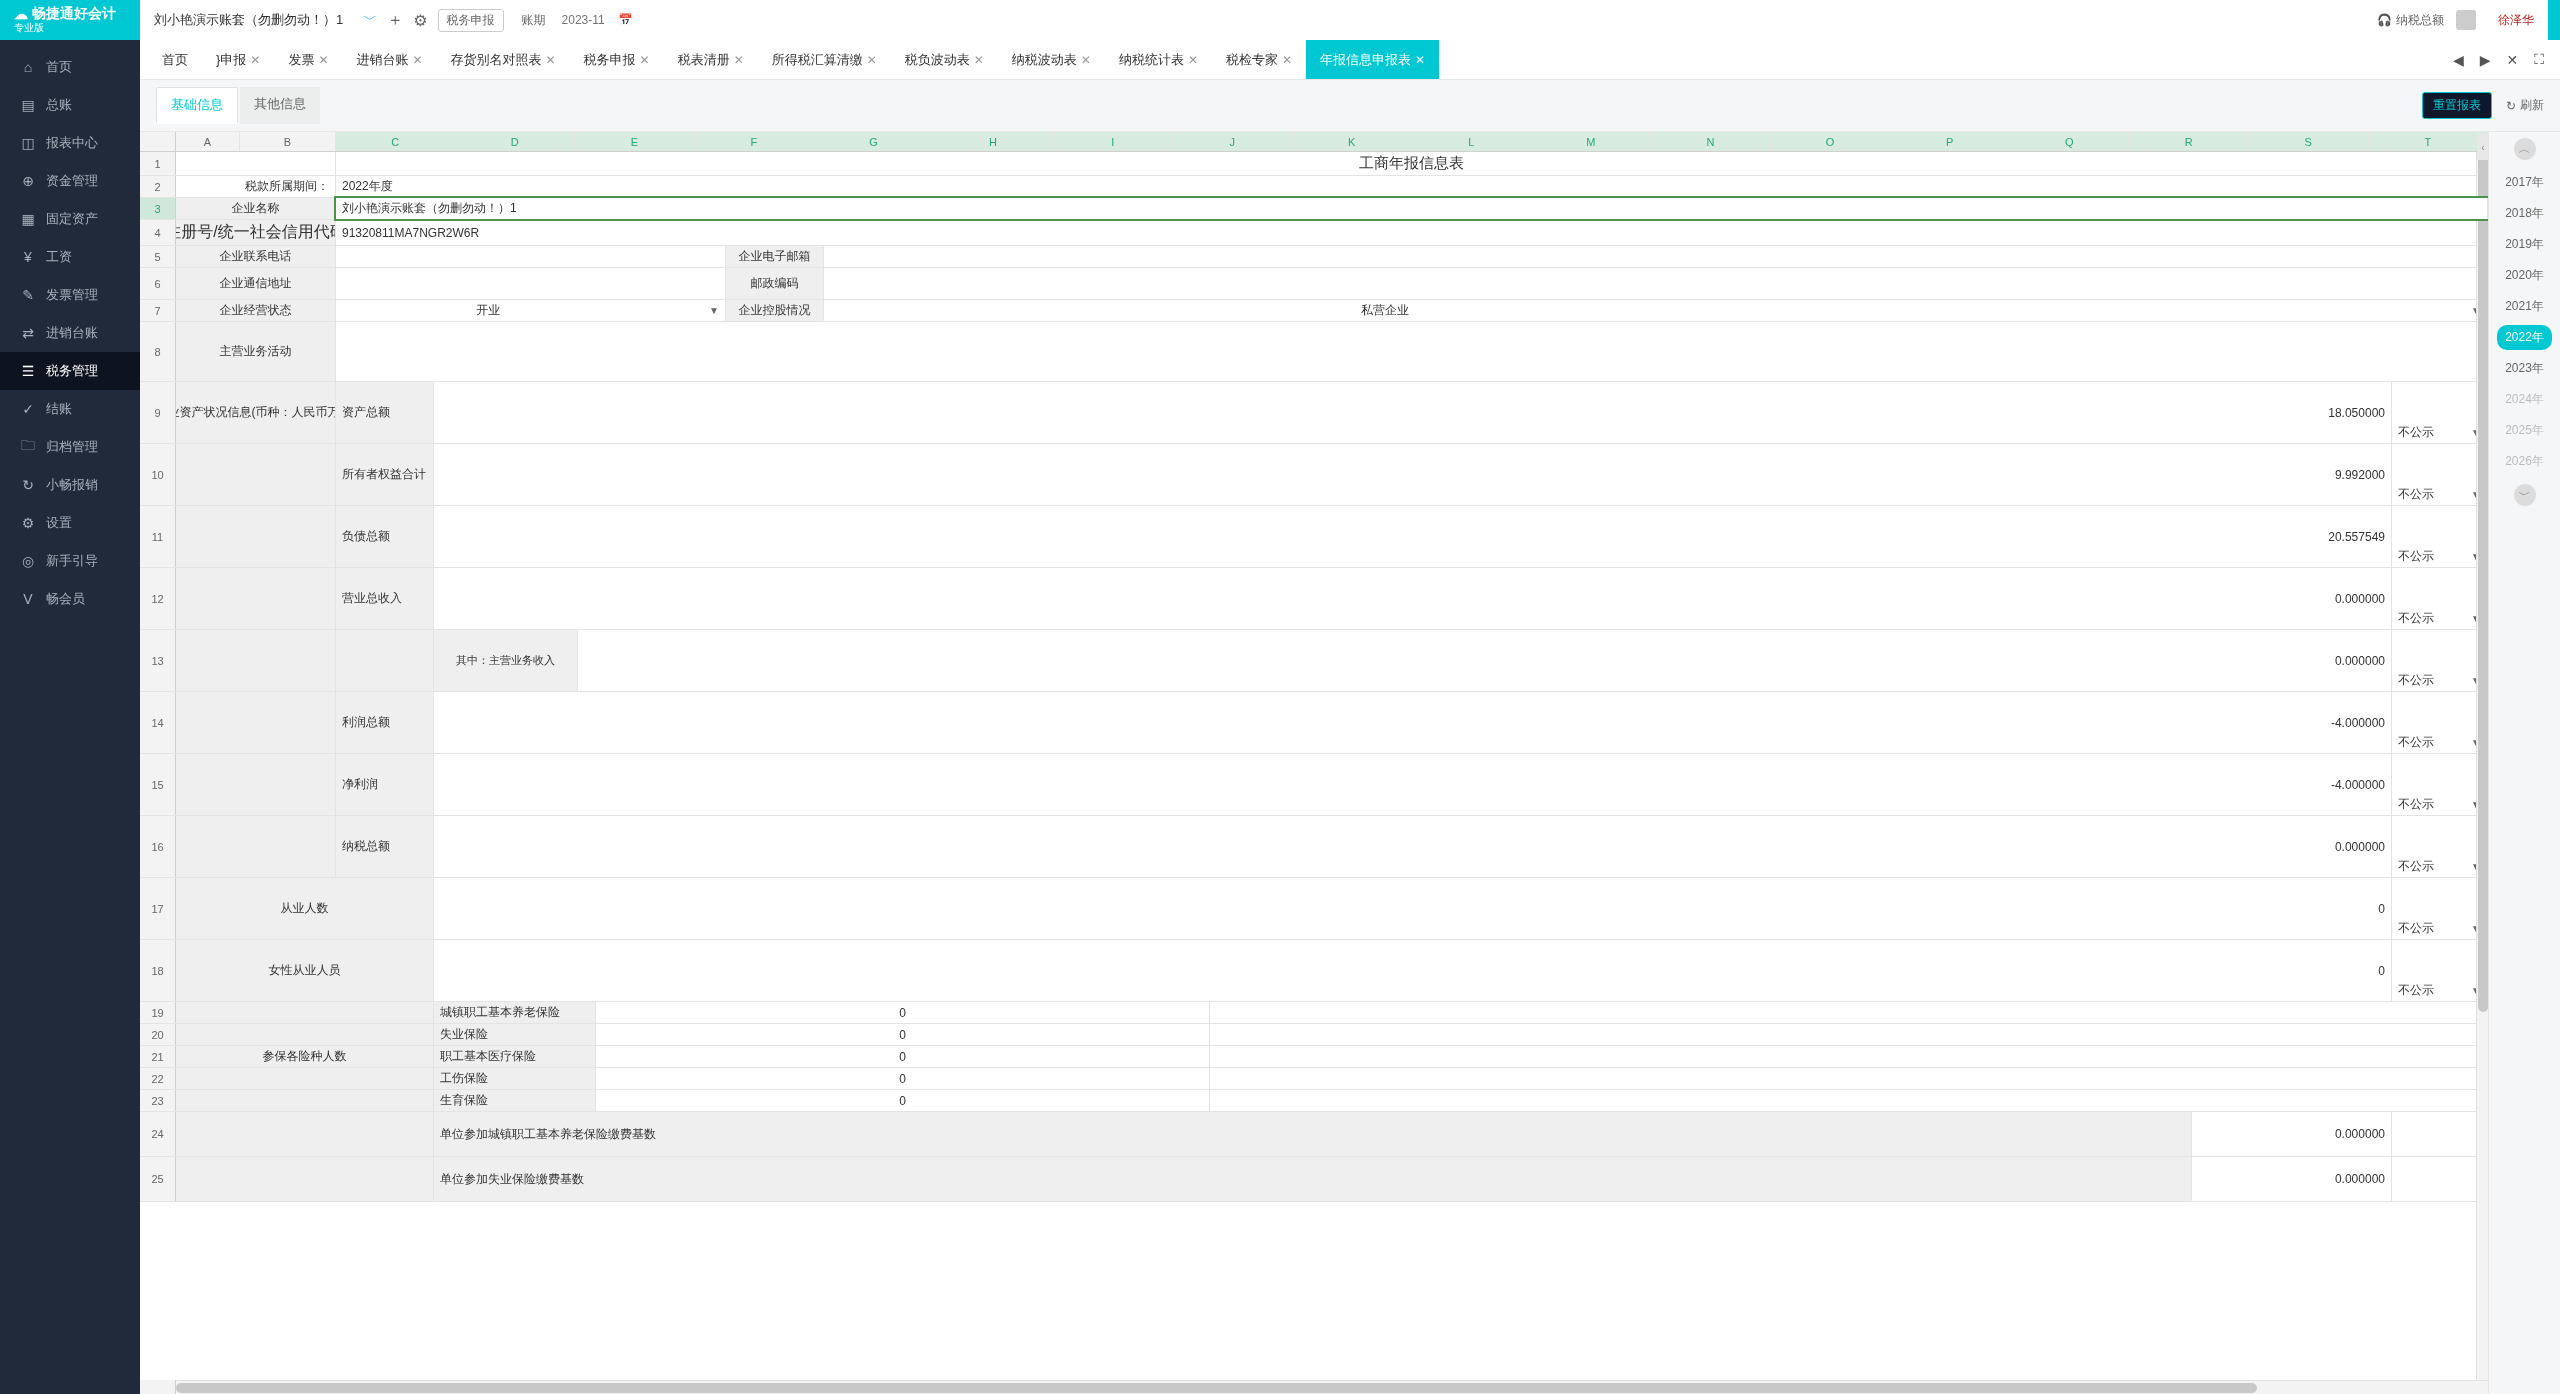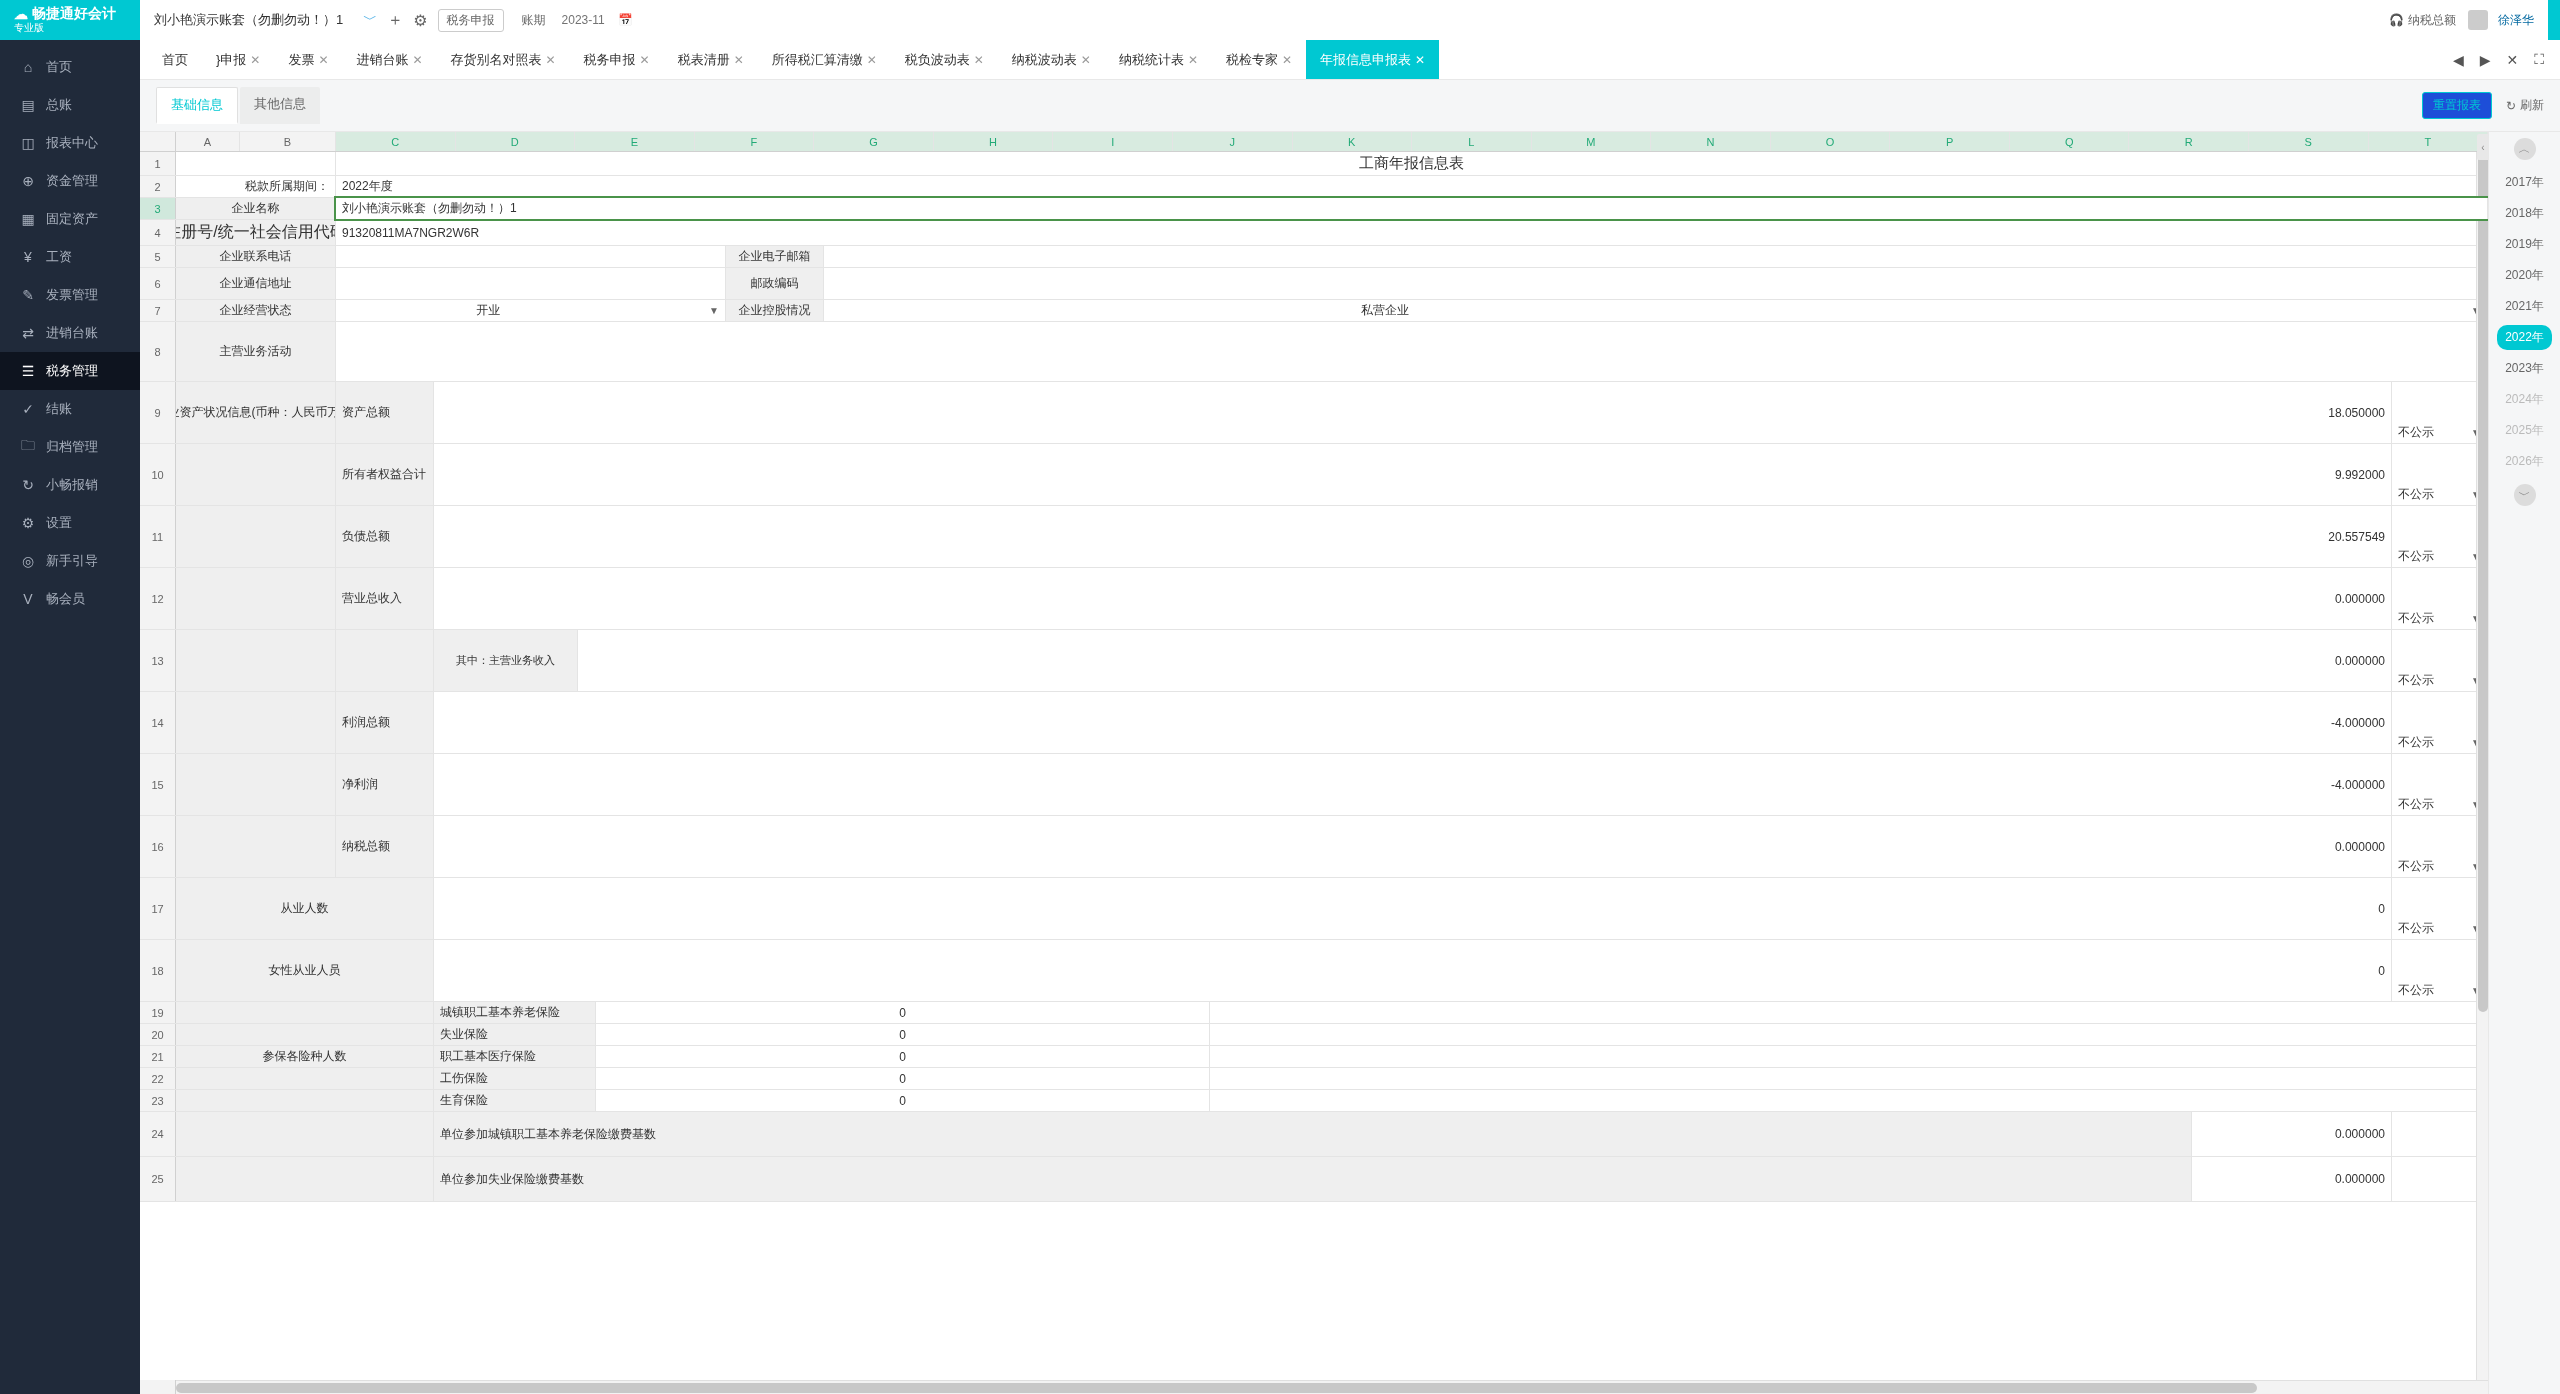--- a/index.html
+++ b/index.html
@@ -13,21 +13,21 @@
 .header-center { flex: 1; display: flex; align-items: center; gap: 10px; color: #333; }
 .account-name { color: #333; font-size: 13px; }
 .chev-down { color: #5ab5e8; font-size: 14px; margin-left: 10px; }
 .plus-btn, .gear-btn { color: #666; font-size: 16px; cursor: pointer; }
 .old-ver-btn { border: 1px solid #ccc; padding: 2px 8px; border-radius: 3px; color: #666; background: #fff; cursor: pointer; font-size: 12px; }
 .period-label { color: #666; margin-left: 8px; }
 .period-val { color: #737373; margin-left: 6px; }
 .cal-icon { color: #00c8d2; margin-left: 4px; }
 .header-right { display: flex; align-items: center; gap: 12px; margin-left: auto; }
 .consult { display: flex; align-items: center; gap: 4px; font-size: 12px; color:#666; }
-.user-area { display: flex; align-items: center; gap: 10px; color: #0369a1; }
+.user-area { display: flex; align-items: center; gap: 22px; color: #b91c1c; }
 .avatar { width: 20px; height: 20px; background: #ccc; border-radius: 3px; }
 
 
 .app-body { display: flex; height: calc(100vh - 40px); }
 .sidebar { width: 140px; background: #202a3a; color: #a8b0bd; display: flex; flex-direction: column; padding-top: 8px; }
 .side-item { height: 38px; display: flex; align-items: center; gap: 10px; padding-left: 20px; cursor: pointer; font-size: 13px; }
 .side-item.active { background: #0e141f; color: #fff; }
 .side-icon { width: 16px; text-align: center; font-size: 14px; }
 
 .main { flex: 1; display: flex; flex-direction: column; background: #fff; min-width: 0; }
@@ -40,21 +40,21 @@
 .tab.active .close { color: #fff; }
 .tabs-ctrl { margin-left: auto; display: flex; align-items: center; gap: 8px; padding-right: 4px;}
 .tabs-ctrl span { cursor: pointer; color: #555; font-size: 14px; padding: 0 4px; }
 
 
 .toolbar { height: 52px; display: flex; align-items: center; padding: 0 16px; background: #f5f6f7; border-bottom: 1px solid #e8e8e8; }
 .subtabs { display: flex; gap: 2px; }
 .subtab { padding: 8px 14px; background: #eceded; color: #666; cursor: pointer; font-size: 13px; border-radius: 2px 2px 0 0; }
 .subtab.active { background: #fff; color: #00c8d2; border: 1px solid #e0e0e0; border-bottom: 2px solid #fff; }
 .toolbar-right { margin-left: auto; display: flex; gap: 14px; align-items: center; }
-.btn-outline { border: 1px solid #00c8d2; color: #00c8d2; padding: 4px 10px; border-radius: 3px; cursor: pointer; background: #1d4ed8; font-size: 12px; }
+.btn-outline { border: 1px solid #00c8d2; color: #00c8d2; padding: 4px 10px; border-radius: 3px; cursor: pointer; background: #0f172a; font-size: 12px; }
 .btn-refresh { color: #666; cursor: pointer; display: flex; align-items: center; gap: 4px; font-size: 12px; }
 
 
 .content-wrap { flex: 1; display: flex; min-height: 0; background: #f5f6f7; }
 .sheet-area { flex: 1; display: flex; flex-direction: column; min-width: 0; padding: 0; background: #fff; margin: 0; position: relative; }
 .year-panel-wrap { width: 72px; display: flex; flex-direction: column; align-items: center; padding: 6px 0; gap: 4px; background: #f5f6f7; border-left: 1px solid #e8e8e8; }
 .year-chev { width: 22px; height: 22px; background: #dcdcdc; border-radius: 50%; display: flex; align-items: center; justify-content: center; color: #888; cursor: pointer; font-size: 12px; }
 .year-item { padding: 4px 8px; font-size: 12px; color: #666; cursor: pointer; border-radius: 10px; }
 .year-item.active { background: #00c8d2; color: #fff; }
 .year-item.disabled { color: #bbb; }

